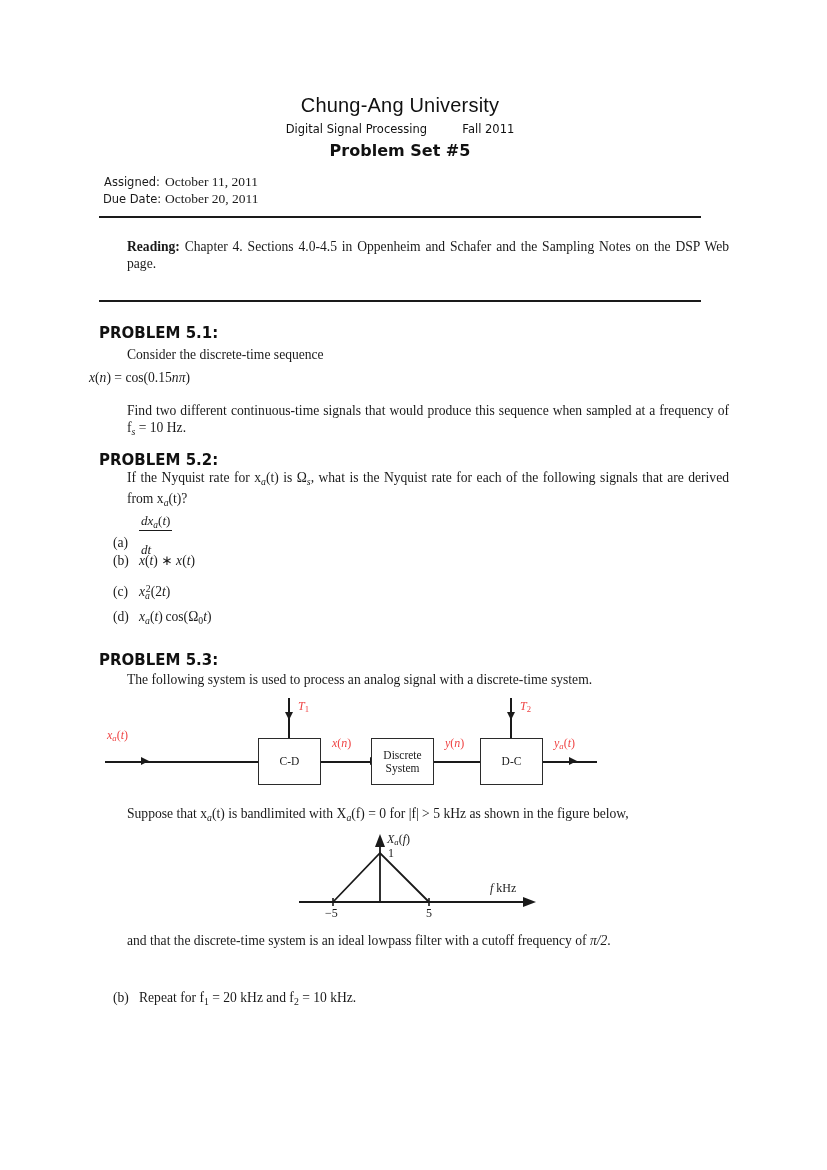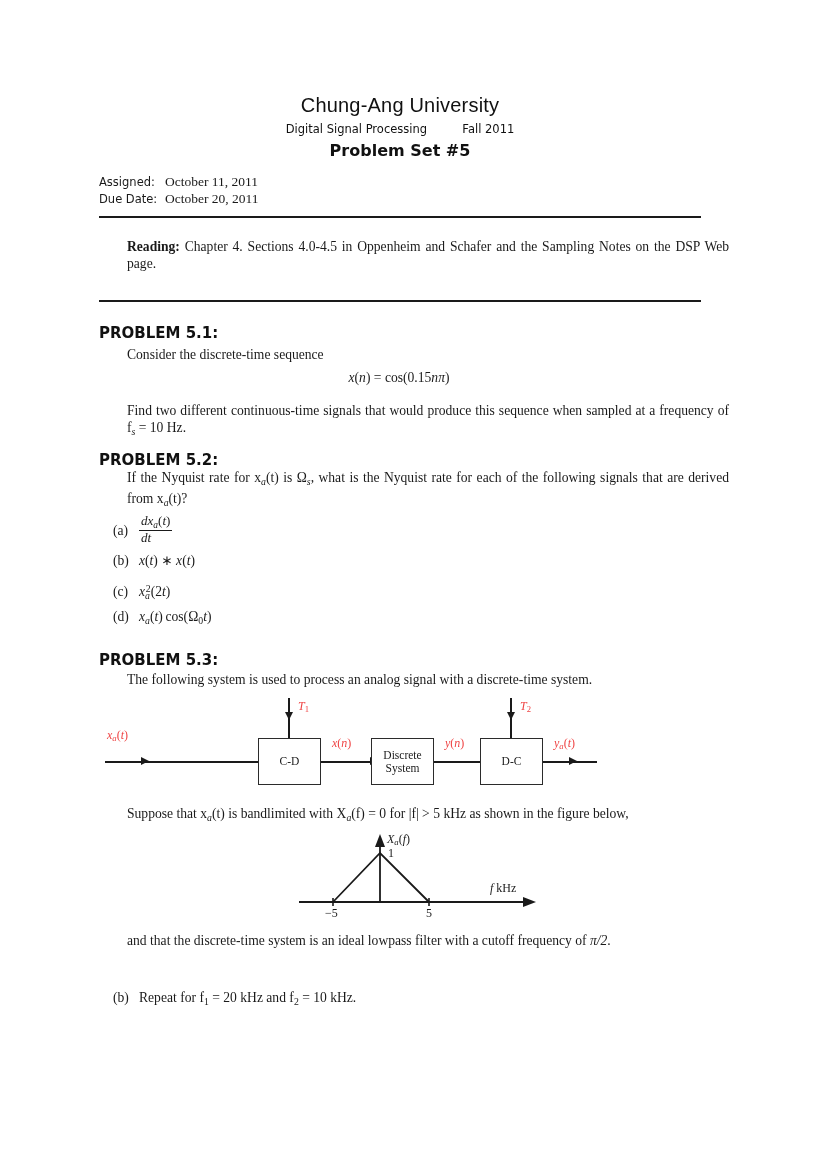--- a/index.html
+++ b/index.html
@@ -68,20 +68,21 @@
   .date-row {
     display: flex;
     align-items: baseline;
     white-space: nowrap;
   }
   .date-label {
     font-family: "DejaVu Sans", sans-serif;
     font-size: 11.5px;
     width: 66px;
     flex: 0 0 66px;
+    text-align: center;
   }
   .date-value {
     font-family: "Liberation Serif", serif;
     font-size: 13.5px;
   }
 
   
   .rule {
     position: absolute;
     left: 99px;
@@ -111,23 +112,23 @@
     left: 99px;
     font-family: "DejaVu Sans", sans-serif;
     font-weight: bold;
     font-size: 15px;
     line-height: 19px;
     color: #111;
   }
 
   .eq-center {
     position: absolute;
-    left: 98px;
-    width: 602px;
-    text-align: center;
+    left: 89px;
+    width: 602px;
+    text-align: left;
     font-family: "Liberation Serif", serif;
     font-size: 13.6px;
   }
 
   
   .mi { font-style: italic; }
   .mup { font-style: normal; }
   sub.ms { font-size: 0.72em; font-style: italic; vertical-align: -0.28em; }
   sub.msup { font-size: 0.72em; font-style: normal; vertical-align: -0.28em; }
   sup.msup { font-size: 0.72em; font-style: normal; vertical-align: 0.45em; }
@@ -136,21 +137,21 @@
     display: inline-block;
     vertical-align: -0.52em;
     text-align: left;
     font-size: 0.96em;
     line-height: 1.12;
   }
   .frac .num { display: block; padding: 0 2px; }
   .frac .den {
     display: block;
     border-top: 1px solid #1a1a1a;
-    padding: 0 2px;
+    padding: 12px 2px;
   }
 
   
   .item {
     position: absolute;
     font-family: "Liberation Serif", serif;
     font-size: 13.6px;
     line-height: 17px;
     white-space: nowrap;
   }

